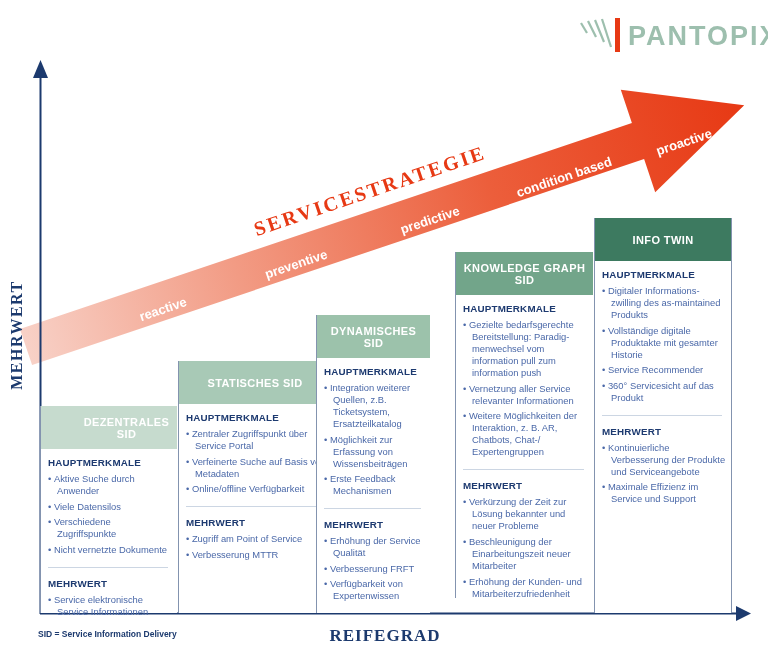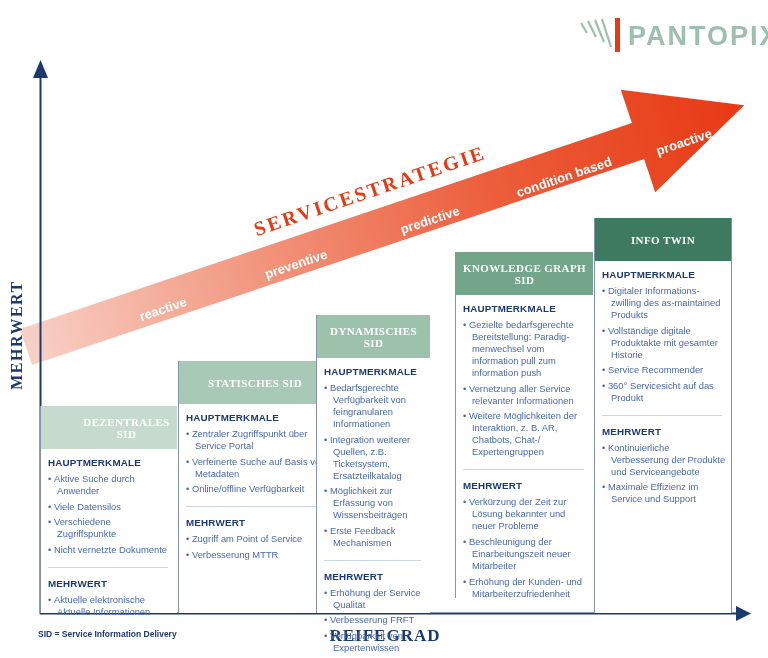--- a/index.html
+++ b/index.html
@@ -50,21 +50,21 @@
   .column.last { border-right:1px solid rgba(30,58,110,0.55); }
   .col-0 { left:40px;  top:406px; width:137px; height:207px; }
   .col-1 { left:178px; top:361px; width:153px; height:252px; }
   .col-2 { left:316px; top:315px; width:114px; height:298px; }
   .col-3 { left:455px; top:252px; width:138px; height:346px; }
   .col-4 { left:594px; top:218px; width:138px; height:395px; }
 
   .col-header {
     height:43px; display:flex; align-items:center; justify-content:center;
     color:#ffffff; font-weight:bold; font-size:11px; letter-spacing:0.4px;
-    text-align:center; padding:0 3px; box-sizing:border-box;font-family:Liberation Serif, serif;
+    text-align:center; padding:0 3px; box-sizing:border-box;
   }
   .col-body { padding:8px 5px 4px 7px; overflow:hidden; }
   .sec-heading {
     color:#1d3a70; font-weight:bold; font-size:9.8px; letter-spacing:0.2px; margin:0 0 5px 0;
   }
   ul.bullets { margin:0; padding:0; list-style:none; }
   ul.bullets li {
     color:#4a68a8; font-size:9.4px; line-height:1.28; margin:0 0 3.5px 0;
     padding-left:9px; text-indent:-9px;
   }
@@ -127,21 +127,21 @@
 
       <li>Aktive Suche durch Anwender</li>
           <li>Viele Datensilos</li>
           <li>Verschiedene Zugriffspunkte</li>
           <li>Nicht vernetzte Dokumente</li>
         </ul>
       <div class="divider"></div>
       <div class="sec-heading">MEHRWERT</div>
       <ul class="bullets">
 
-      <li>Aktuelle elektronische Aktuelle Informationen</li>
+      <li>Service elektronische Service Informationen</li>
         </ul>
     </div>
   </div>
 
   <div class="column col-1">
     <div class="col-header" style="background: rgb(168, 201, 182);">
       <span>STATISCHES SID</span>
     </div>
     <div class="col-body">
       <div class="sec-heading">HAUPTMERKMALE</div>
@@ -162,21 +162,20 @@
   </div>
 
   <div class="column col-2">
     <div class="col-header" style="background: rgb(156, 194, 171);">
       <span>DYNAMISCHES SID</span>
     </div>
     <div class="col-body">
       <div class="sec-heading">HAUPTMERKMALE</div>
       <ul class="bullets">
 
-      <li>Bedarfsgerechte Verfügbarkeit von feingranularen Informationen</li>
           <li>Integration weiterer Quellen, z.B. Ticketsystem, Ersatzteilkatalog</li>
           <li>Möglichkeit zur Erfassung von Wissensbeiträgen</li>
           <li>Erste Feedback Mechanismen</li>
         </ul>
       <div class="divider"></div>
       <div class="sec-heading">MEHRWERT</div>
       <ul class="bullets">
 
       <li>Erhöhung der Service Qualität</li>
           <li>Verbesserung FRFT</li>

